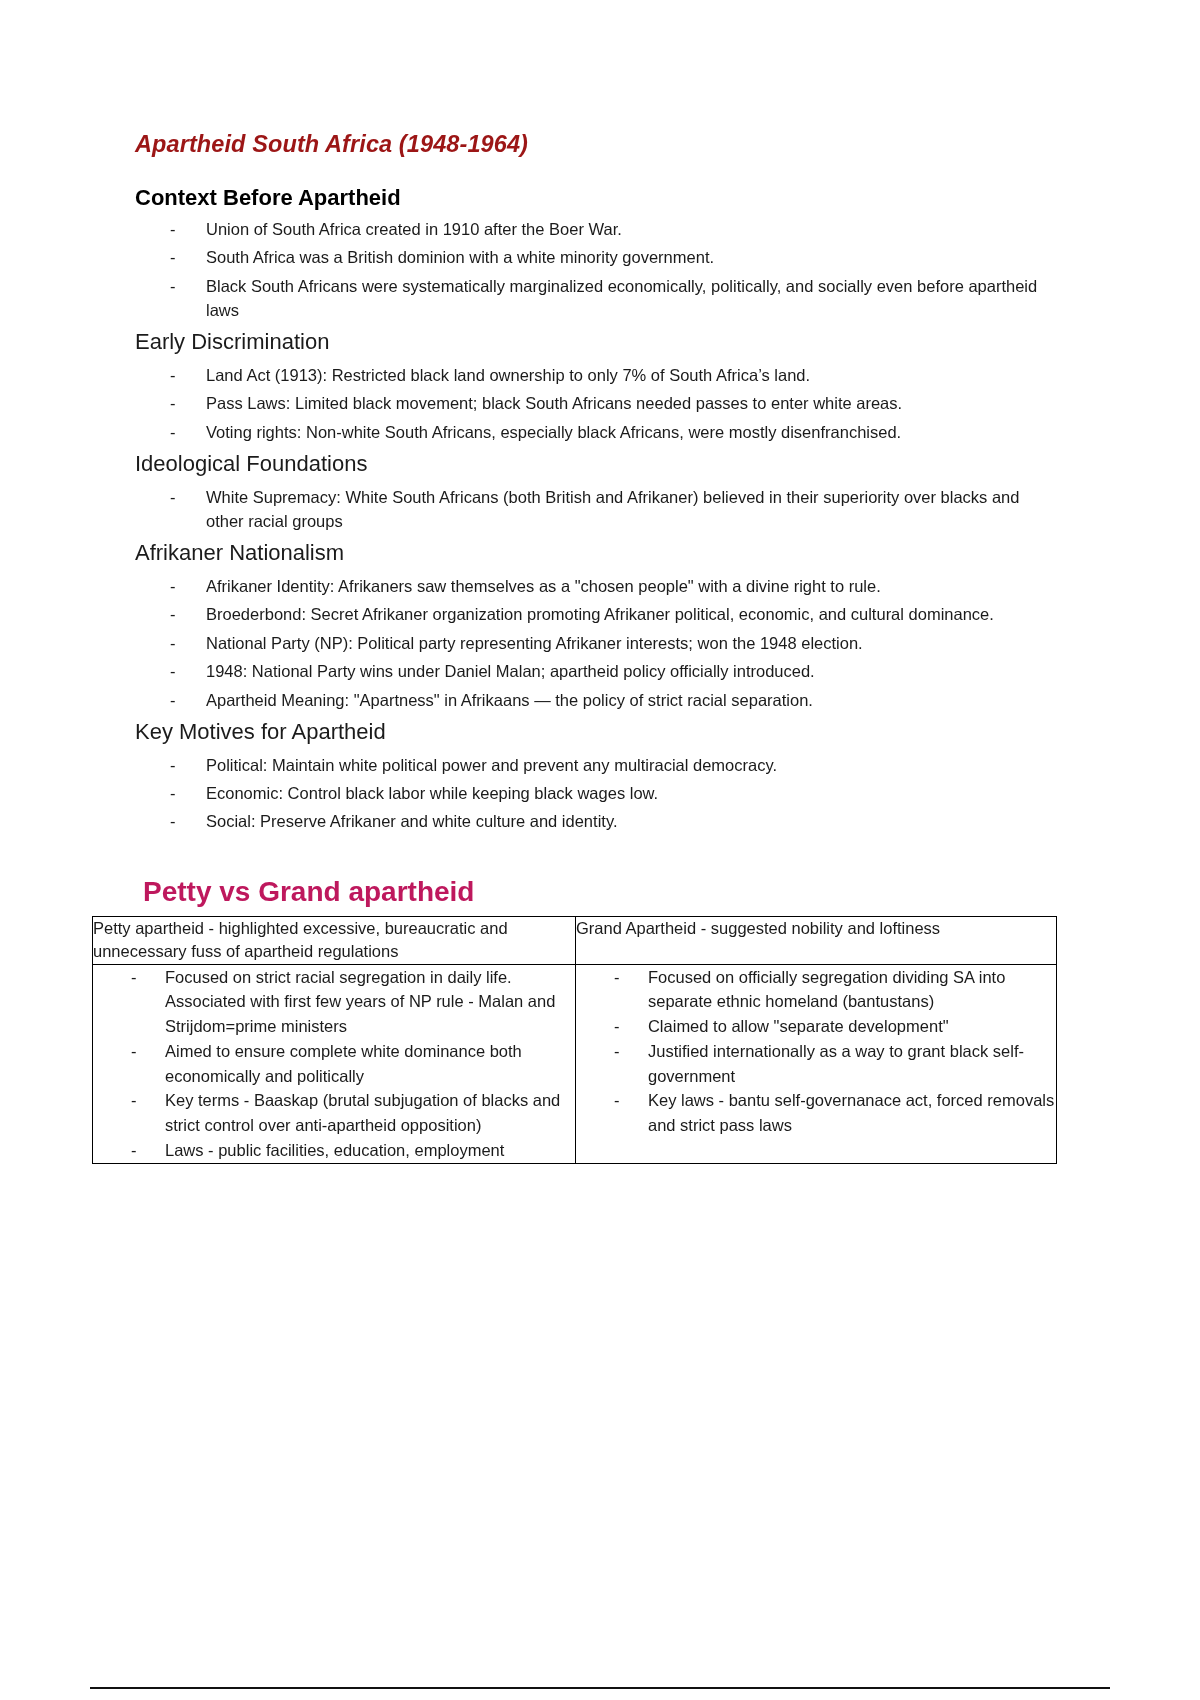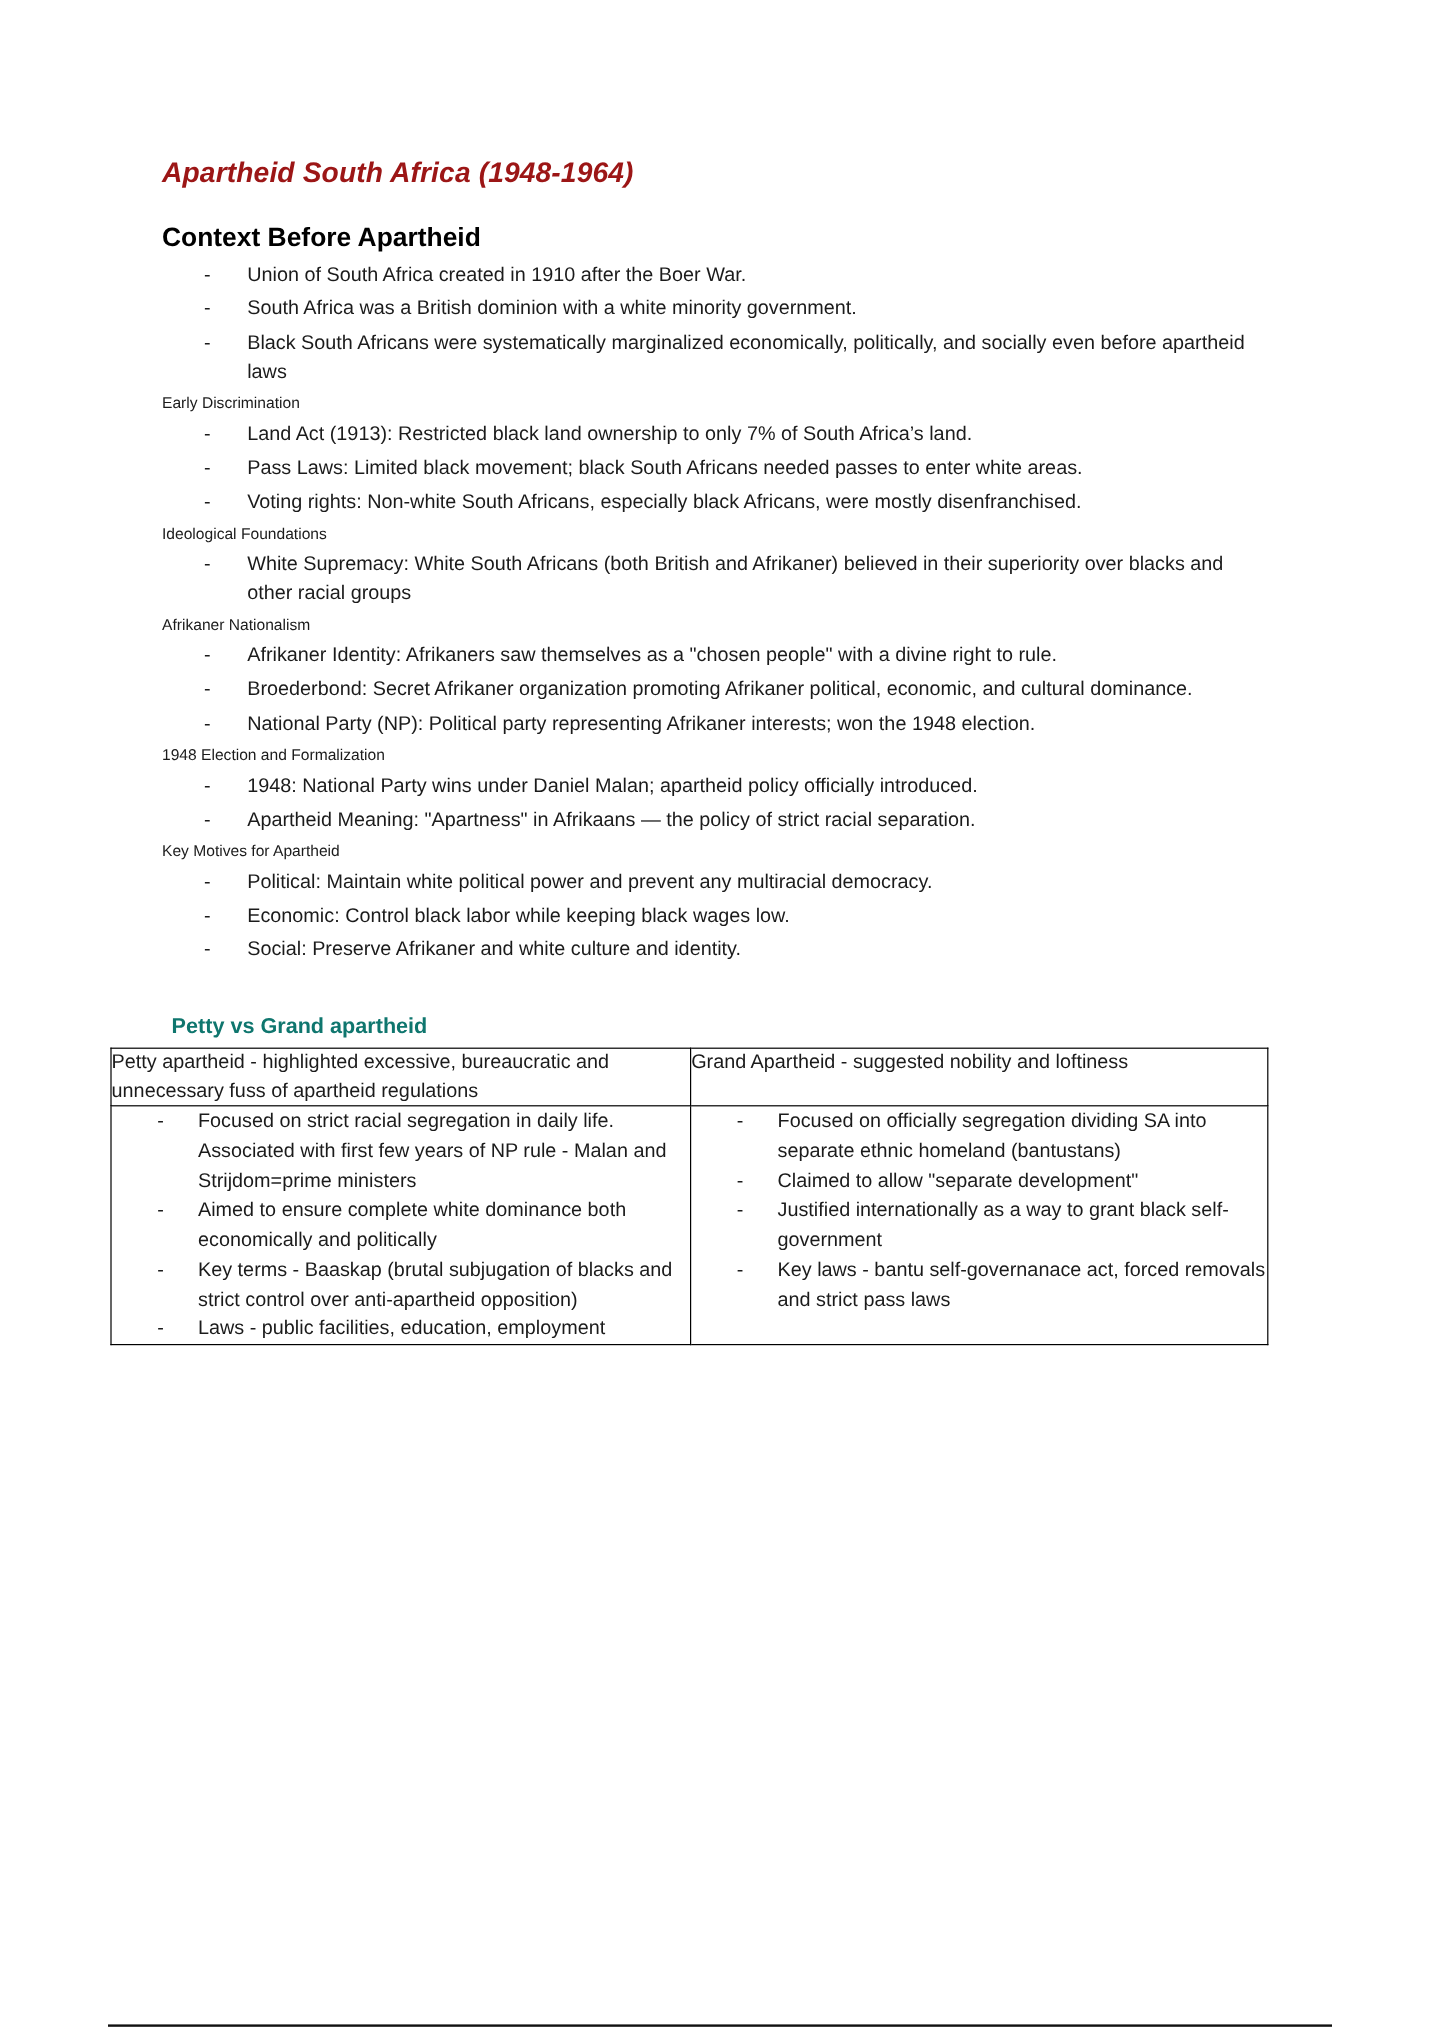--- a/index.html
+++ b/index.html
@@ -41,21 +41,21 @@
 
   .h2 {
     font-size: 22px;
     font-weight: bold;
     color: #000;
     margin: 0 0 5px 0;
     line-height: 1.25;
   }
 
   .subhead {
-    font-size: 13px;
+    font-size: 22px;
     font-weight: normal;
     color: #1b1b1b;
     line-height: 1.48;
     margin: 0;
     padding: 0;
   }
 
   ul.dashlist {
     list-style: none;
     margin: 0 0 0 0;
@@ -73,23 +73,23 @@
     content: "-";
     position: absolute;
     left: 31px;
     top: 0;
     color: #1b1b1b;
     font-size: 16.5px;
   }
 
   
   .table-heading {
-    font-size: 18px;
+    font-size: 28px;
     font-weight: bold;
-    color: #0f766e;
+    color: #be185d;
     margin: 40px 0 7px 8px;
     line-height: 1.25;
   }
 
   table.compare {
     border-collapse: collapse;
     width: 965px;
     margin-left: -43px;
     table-layout: fixed;
   }
@@ -177,21 +177,20 @@
     <div>
       <p class="subhead">Afrikaner Nationalism</p>
       <ul class="dashlist">
         <li>Afrikaner Identity: Afrikaners saw themselves as a "chosen people" with a divine right to rule.</li>
         <li>Broederbond: Secret Afrikaner organization promoting Afrikaner political, economic, and cultural dominance.</li>
         <li>National Party (NP): Political party representing Afrikaner interests; won the 1948 election.</li>
       </ul>
     </div>
 
     <div>
-      <p class="subhead">1948 Election and Formalization</p>
       <ul class="dashlist">
         <li>1948: National Party wins under Daniel Malan; apartheid policy officially introduced.</li>
         <li>Apartheid Meaning: "Apartness" in Afrikaans — the policy of strict racial separation.</li>
       </ul>
     </div>
 
     <div>
       <p class="subhead">Key Motives for Apartheid</p>
       <ul class="dashlist">
         <li>Political: Maintain white political power and prevent any multiracial democracy.</li>

